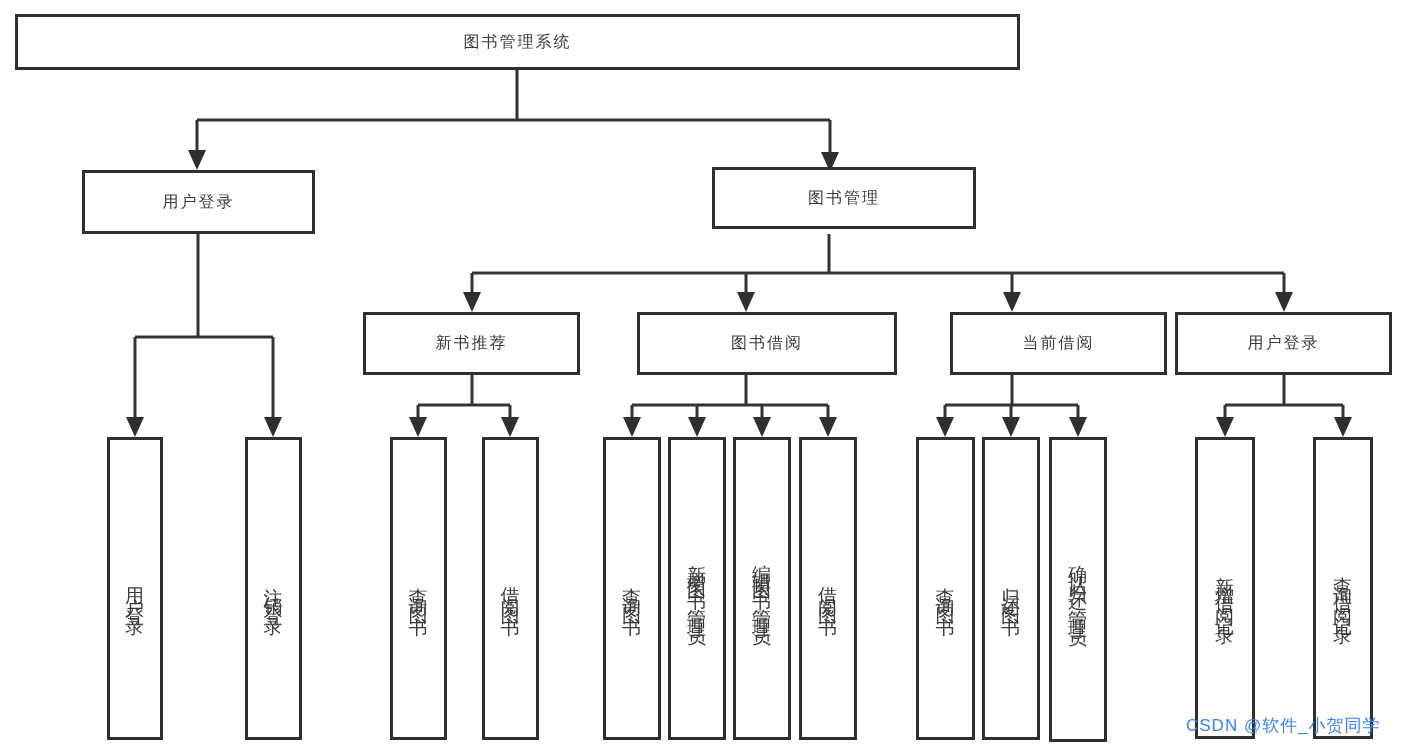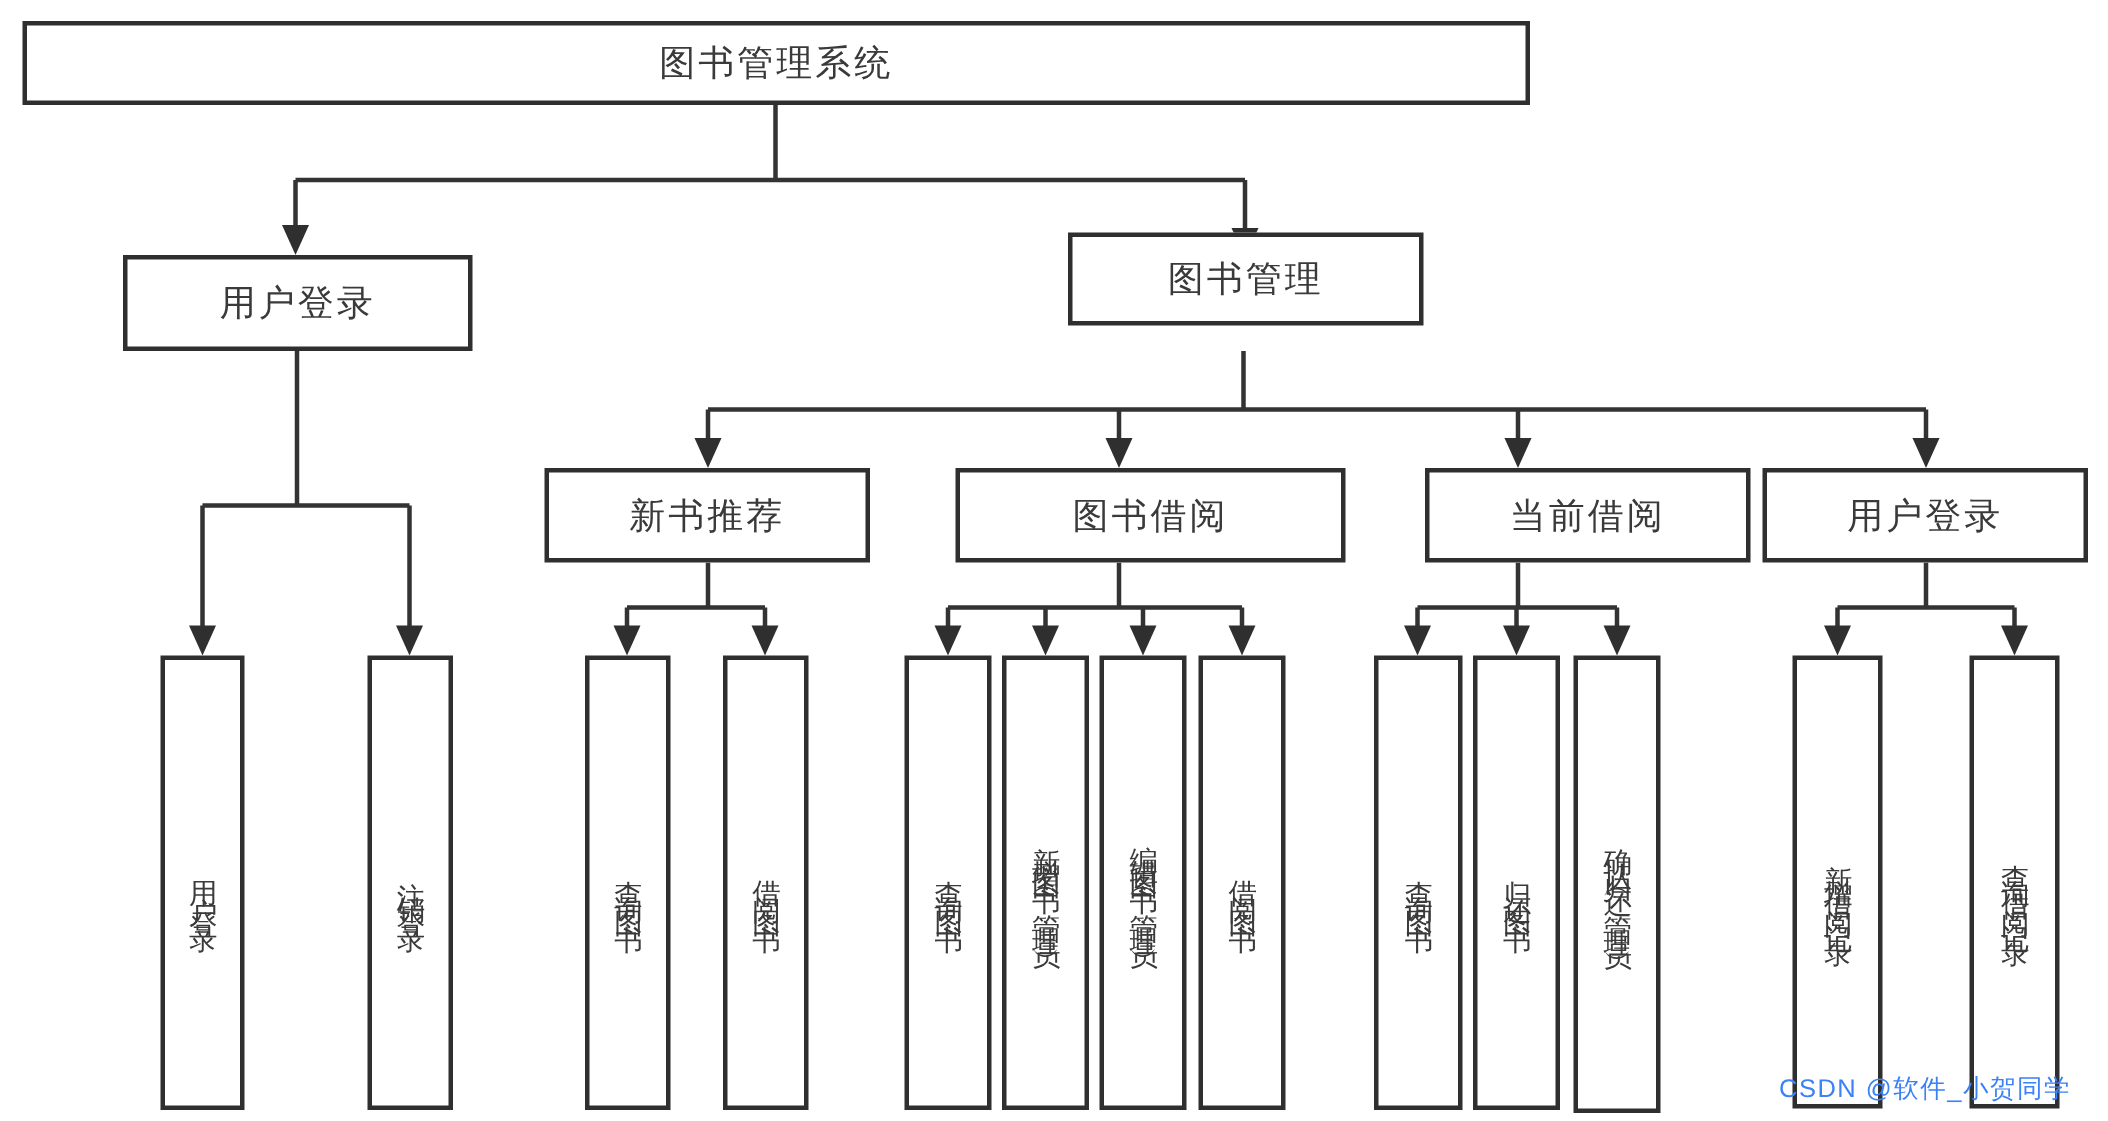--- a/index.html
+++ b/index.html
@@ -25,21 +25,21 @@
   .node {
     position: absolute;
     box-sizing: border-box;
     background: #ffffff;
     border: 3px solid #2f2f2f;
     color: #3a3a3a;
     display: flex;
     align-items: center;
     justify-content: center;
     z-index: 1;
-    font-size: 24px;
+    font-size: 16px;
     letter-spacing: 2px;
     text-align: center;
   }
   .vnode {
     writing-mode: vertical-rl;
     text-orientation: mixed;
     font-size: 19px;
     letter-spacing: 10px;
     line-height: 1;
     padding-top: 6px;
@@ -100,21 +100,21 @@
       <polygon points="1002,417 1020,417 1011,437"></polygon>
       <polygon points="1069,417 1087,417 1078,437"></polygon>
       <polygon points="1216,417 1234,417 1225,437"></polygon>
       <polygon points="1334,417 1352,417 1343,437"></polygon>
     </g>
   </svg>
 
   <div class="node" style="left:15px; top:14px; width:1005px; height:56px;">图书管理系统</div>
 
   <div class="node" style="left:82px; top:170px; width:233px; height:64px;">用户登录</div>
-  <div class="node" style="left:712px; top:155px; width:237px; height:62px;">图书管理</div>
+  <div class="node" style="left:712px; top:167px; width:264px; height:62px;">图书管理</div>
 
   <div class="node" style="left:363px; top:312px; width:217px; height:63px;">新书推荐</div>
   <div class="node" style="left:637px; top:312px; width:260px; height:63px;">图书借阅</div>
   <div class="node" style="left:950px; top:312px; width:217px; height:63px;">当前借阅</div>
   <div class="node" style="left:1175px; top:312px; width:217px; height:63px;">用户登录</div>
 
   <div class="node vnode" style="left:107px; top:437px; width:56px; height:303px;">用户登录</div>
   <div class="node vnode" style="left:245px; top:437px; width:57px; height:303px;">注销登录</div>
 
   <div class="node vnode" style="left:390px; top:437px; width:57px; height:303px;">查询图书</div>

